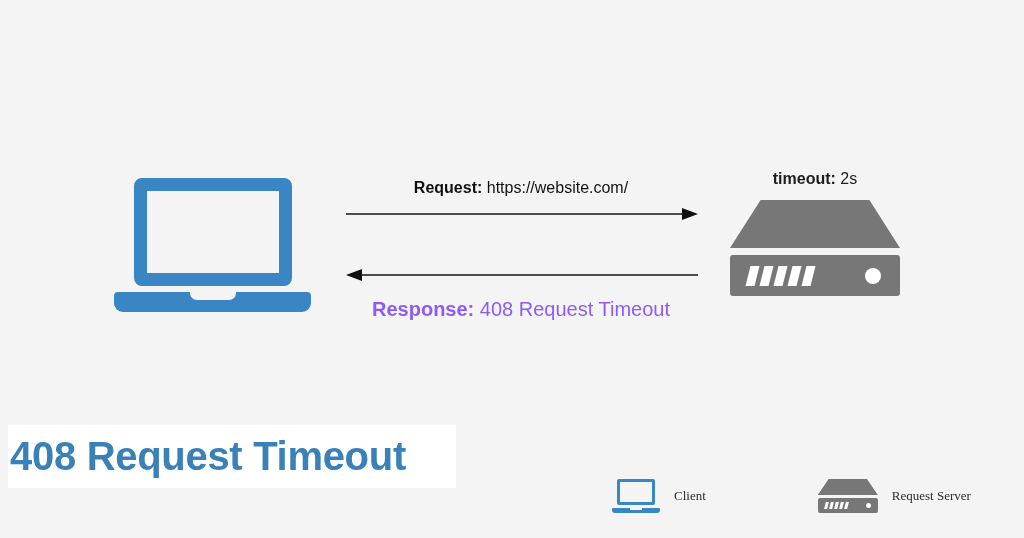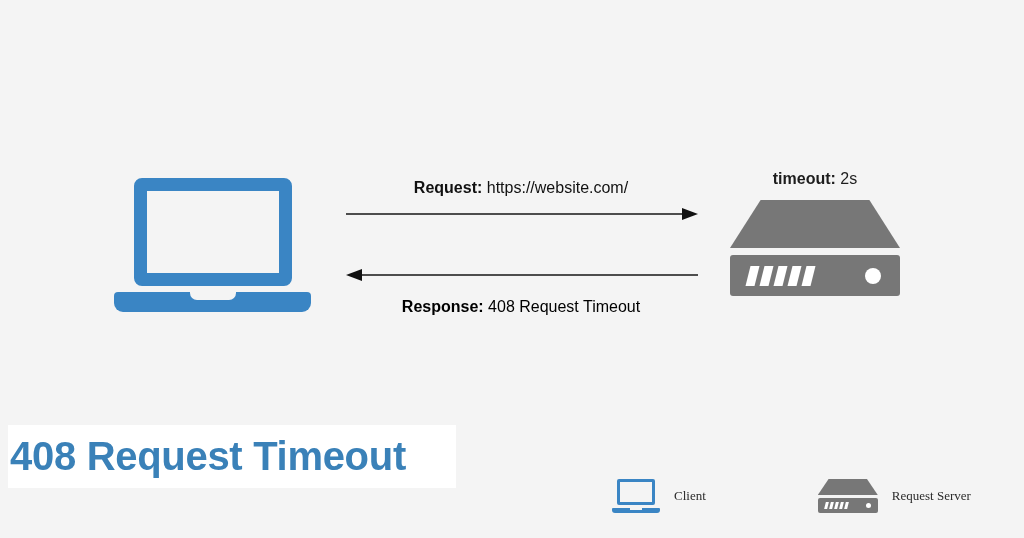--- a/index.html
+++ b/index.html
@@ -137,22 +137,22 @@
     white-space: nowrap;
   }
   .request-caption b { font-weight: 700; }
 
   .response-caption {
     position: absolute;
     left: 330px;
     top: 298px;
     width: 350px;
     text-align: center;
-    font-size: 16px;
-    color: #000000;
+    font-size: 20px;
+    color: #8b5cf6;
     white-space: nowrap;
   }
   .response-caption b { font-weight: 700; }
 
   .arrow {
     position: absolute;
     height: 12px;
   }
   .arrow .shaft {
     position: absolute;

